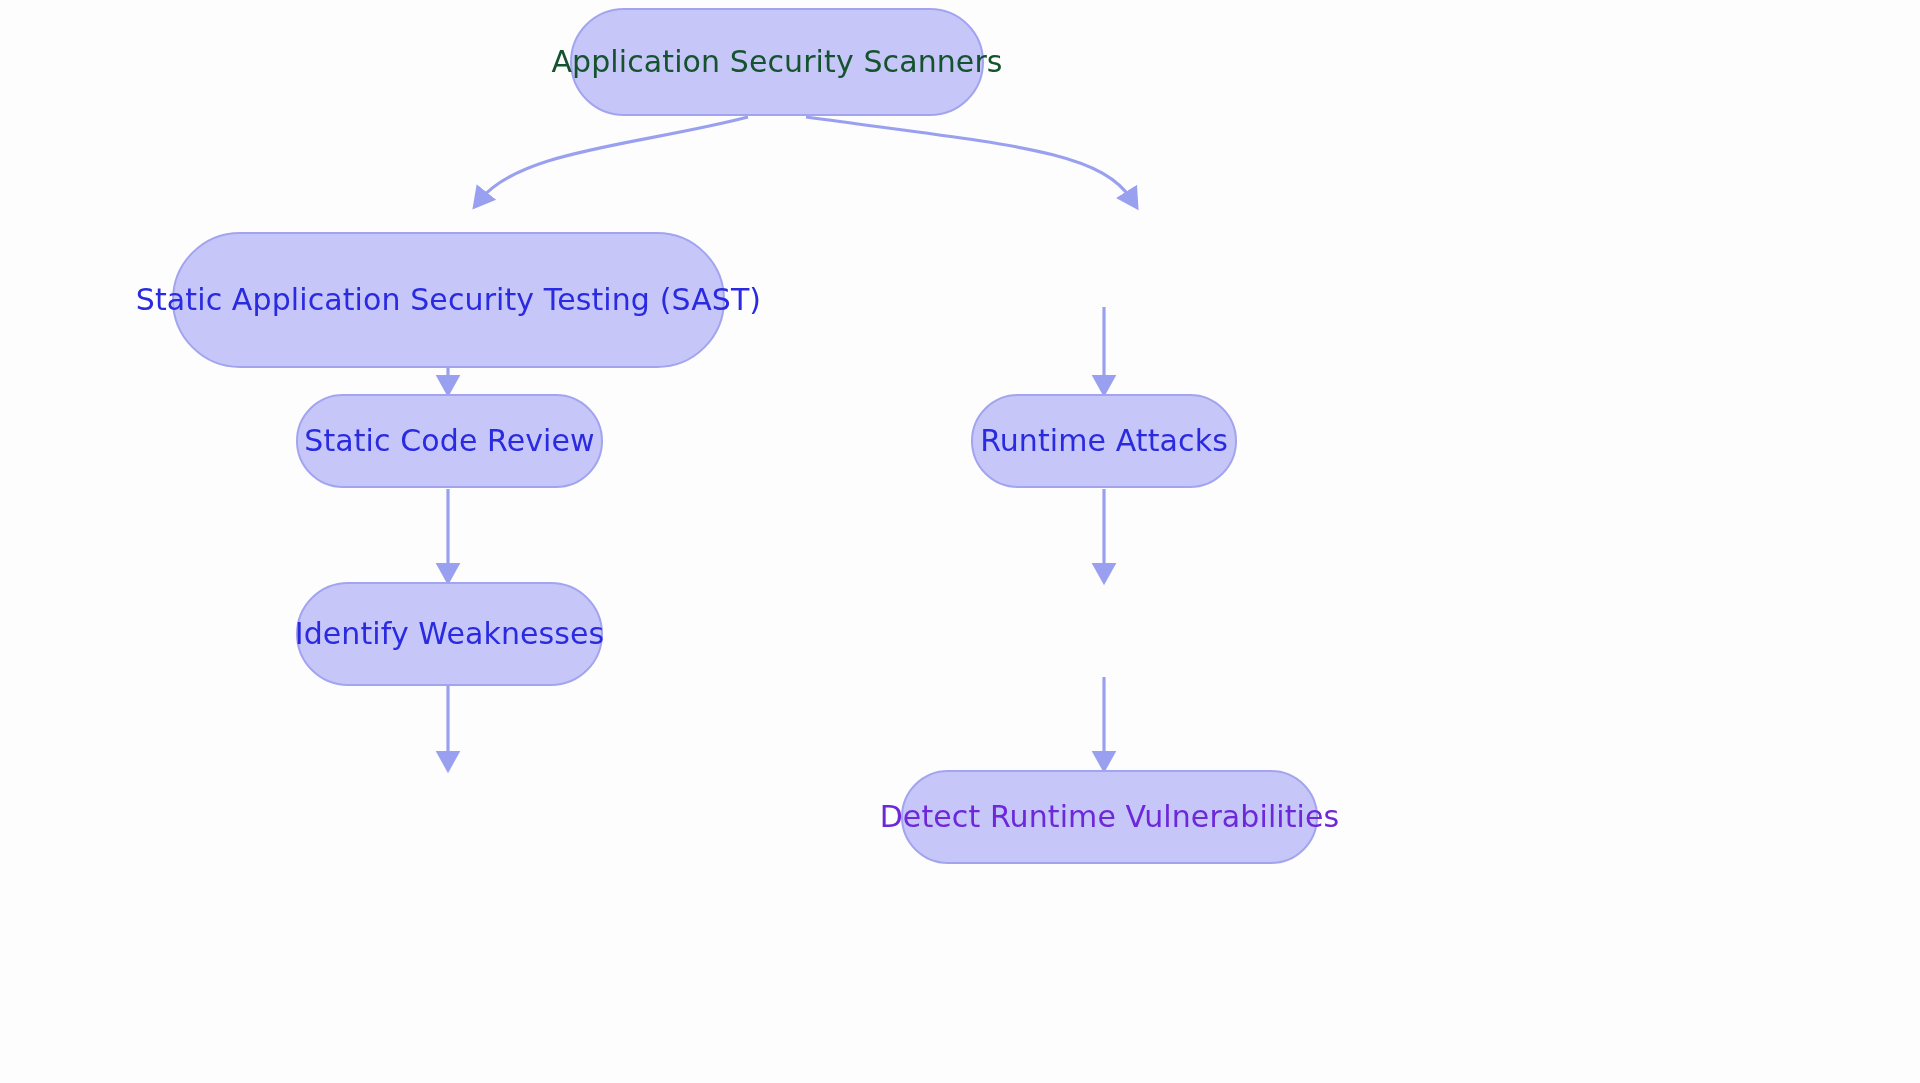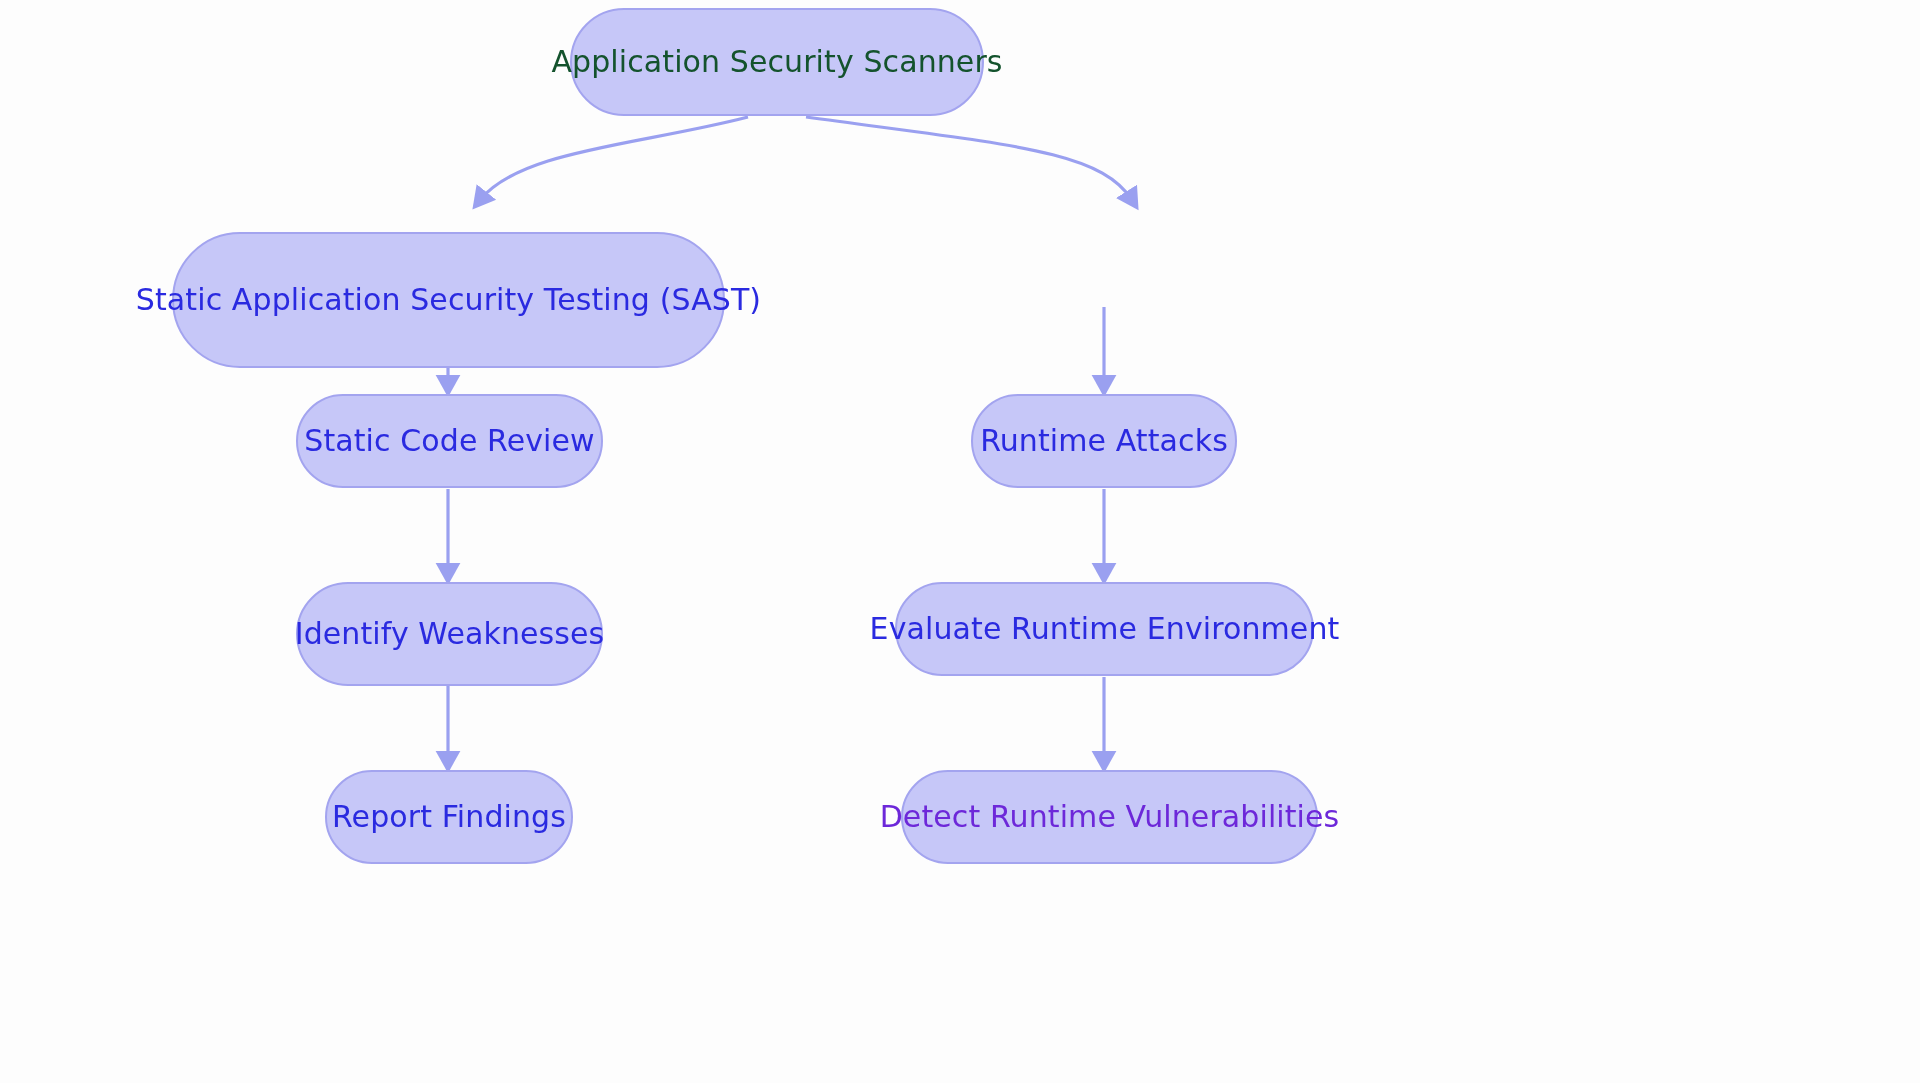--- a/index.html
+++ b/index.html
@@ -81,23 +81,17 @@
   </div>
   <div class="node" style="left: 296px; top: 394px; width: 307px; height: 94px; background: rgb(198, 199, 248); border-color: rgb(163, 164, 239); color: rgb(42, 42, 224);">
     <span class="node-label">Static Code Review</span>
   </div>
   <div class="node" style="left: 971px; top: 394px; width: 266px; height: 94px; background: rgb(198, 199, 248); border-color: rgb(163, 164, 239); color: rgb(42, 42, 224);">
     <span class="node-label">Runtime Attacks</span>
   </div>
   <div class="node" style="left: 296px; top: 582px; width: 307px; height: 104px; background: rgb(198, 199, 248); border-color: rgb(163, 164, 239); color: rgb(42, 42, 224);">
     <span class="node-label">Identify Weaknesses</span>
   </div>
-  <div class="node" style="left: 895px; top: 582px; width: 419px; height: 94px; background: rgb(198, 199, 248); border-color: rgb(163, 164, 239); color: rgb(42, 42, 224);">
-    <span class="node-label">Evaluate Runtime Environment</span>
-  </div>
-  <div class="node" style="left: 325px; top: 770px; width: 248px; height: 94px; background: rgb(198, 199, 248); border-color: rgb(163, 164, 239); color: rgb(42, 42, 224);">
-    <span class="node-label">Report Findings</span>
-  </div>
   <div class="node" style="left: 901px; top: 770px; width: 417px; height: 94px; background: rgb(198, 199, 248); border-color: rgb(163, 164, 239); color: #6d28d9;">
     <span class="node-label">Detect Runtime Vulnerabilities</span>
   </div>
 
 </div>
 
 </body></html>

